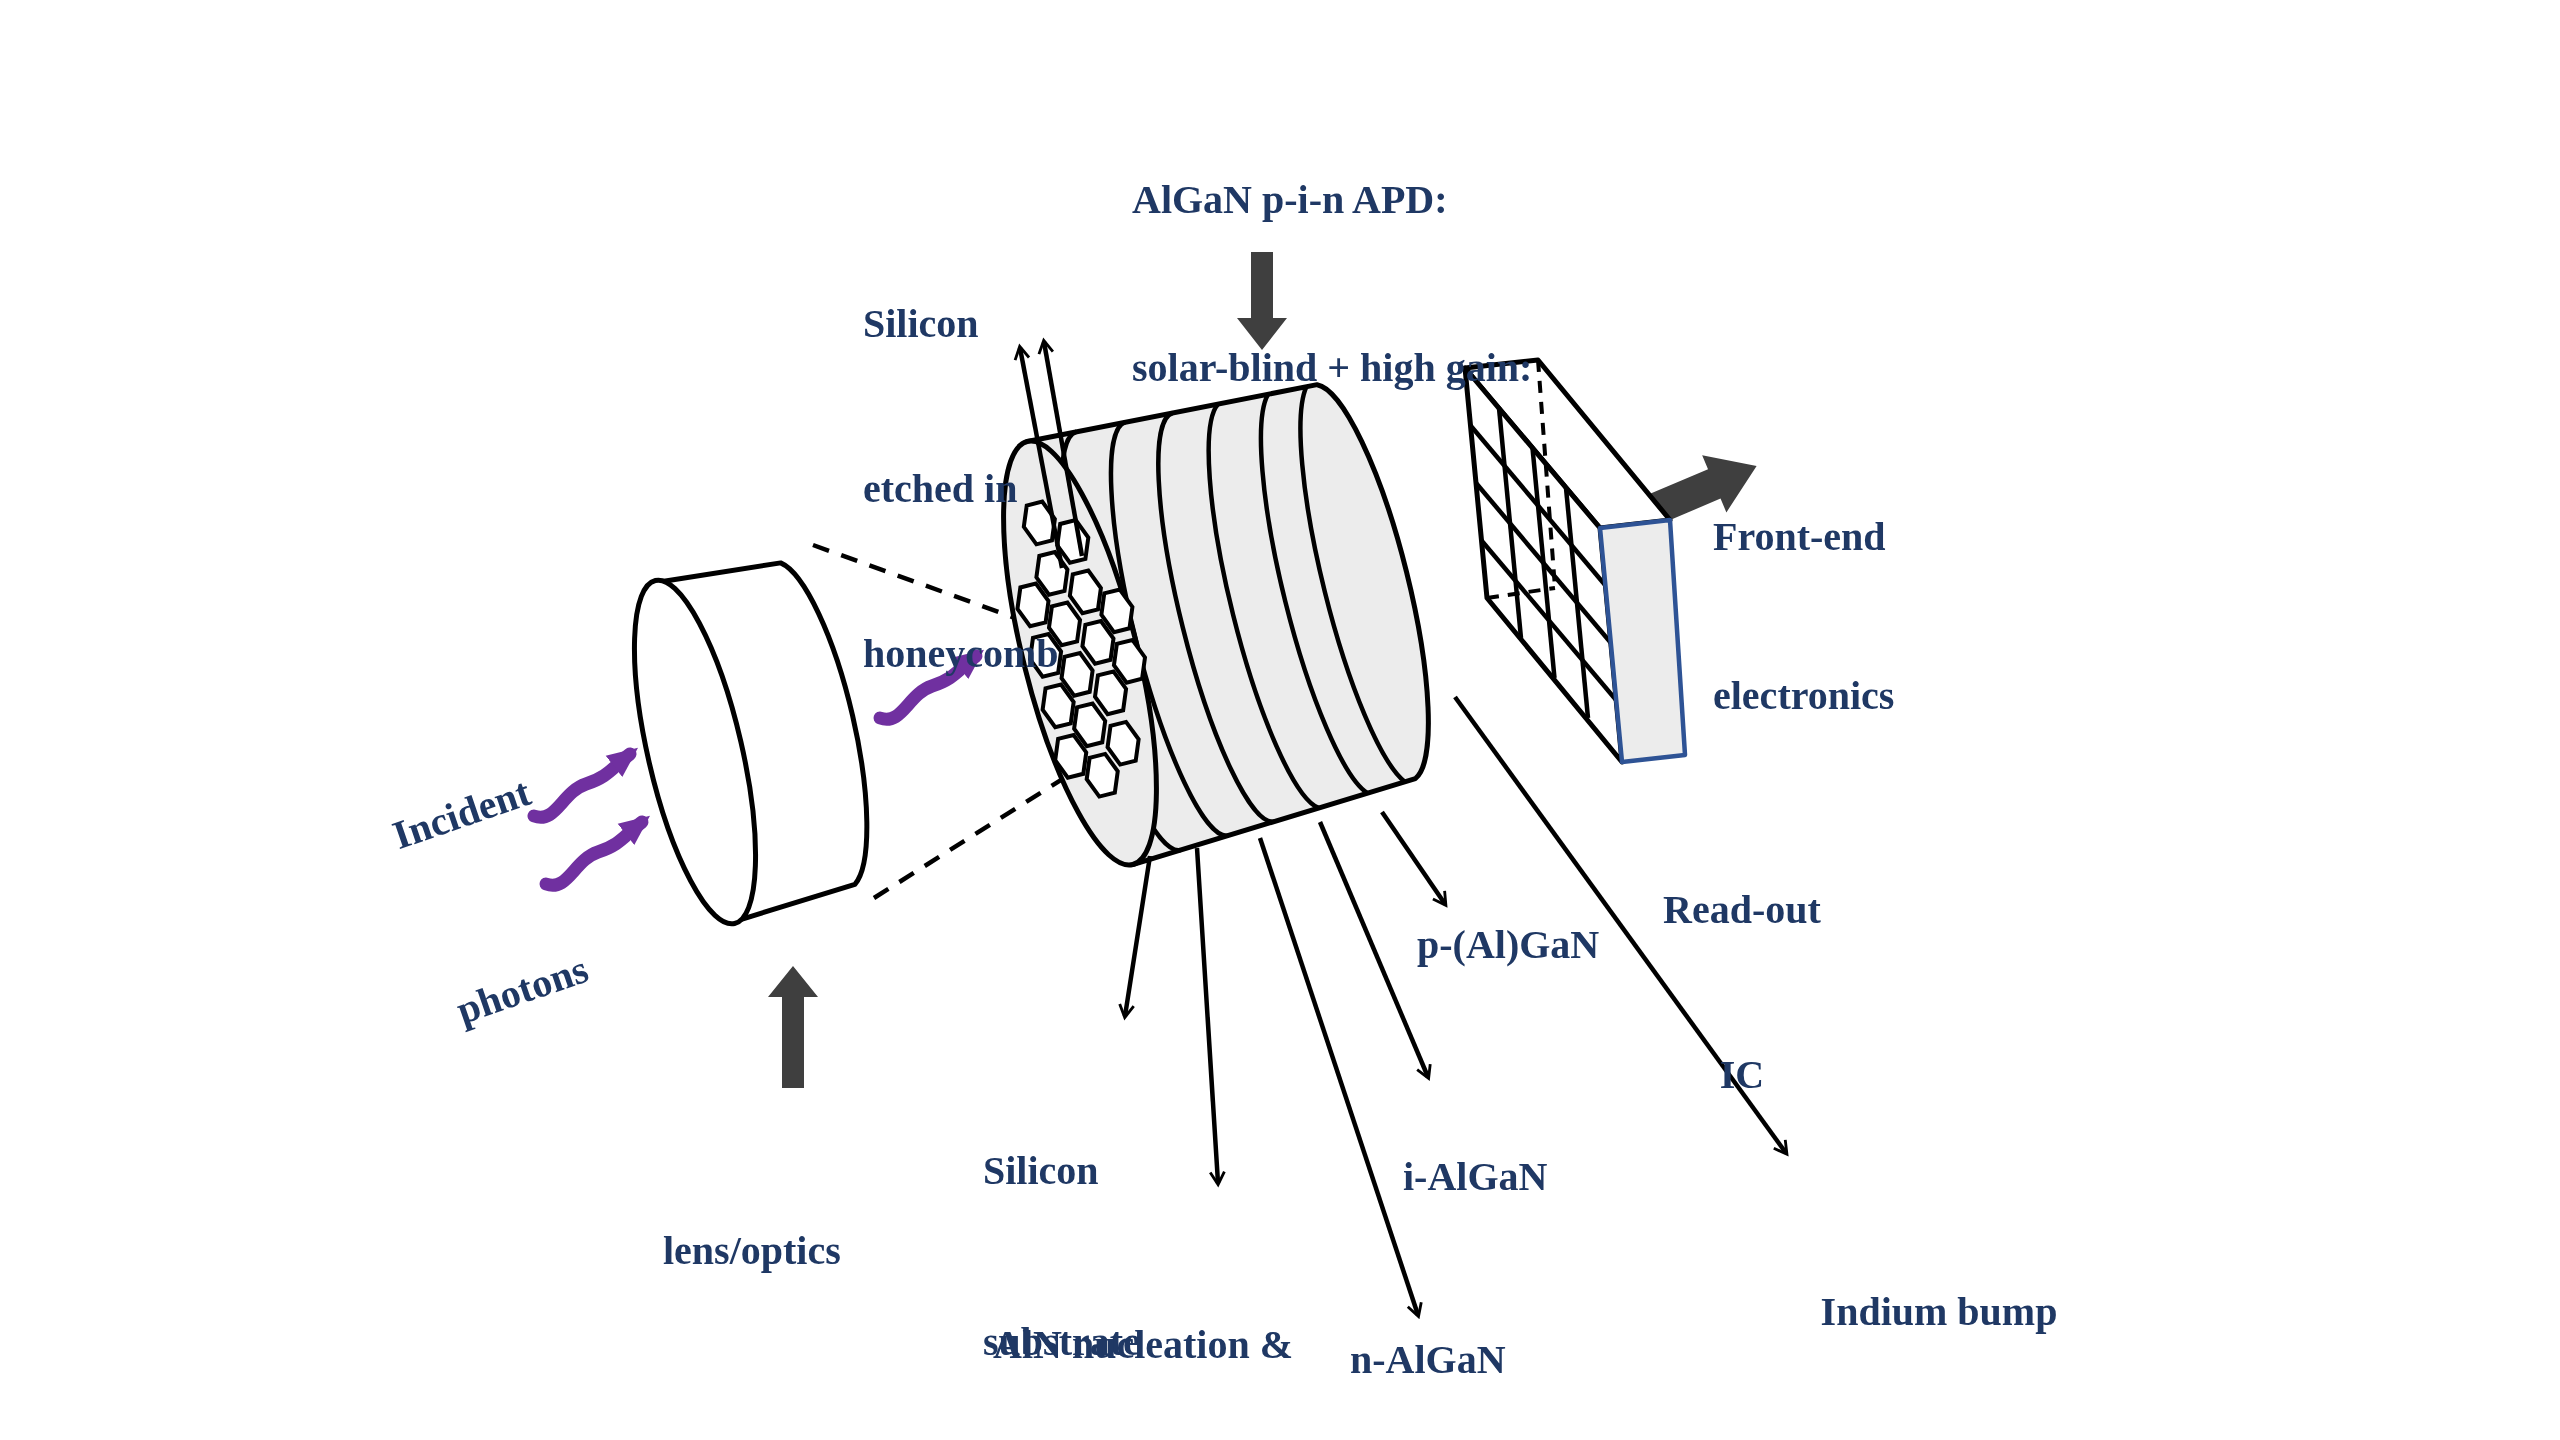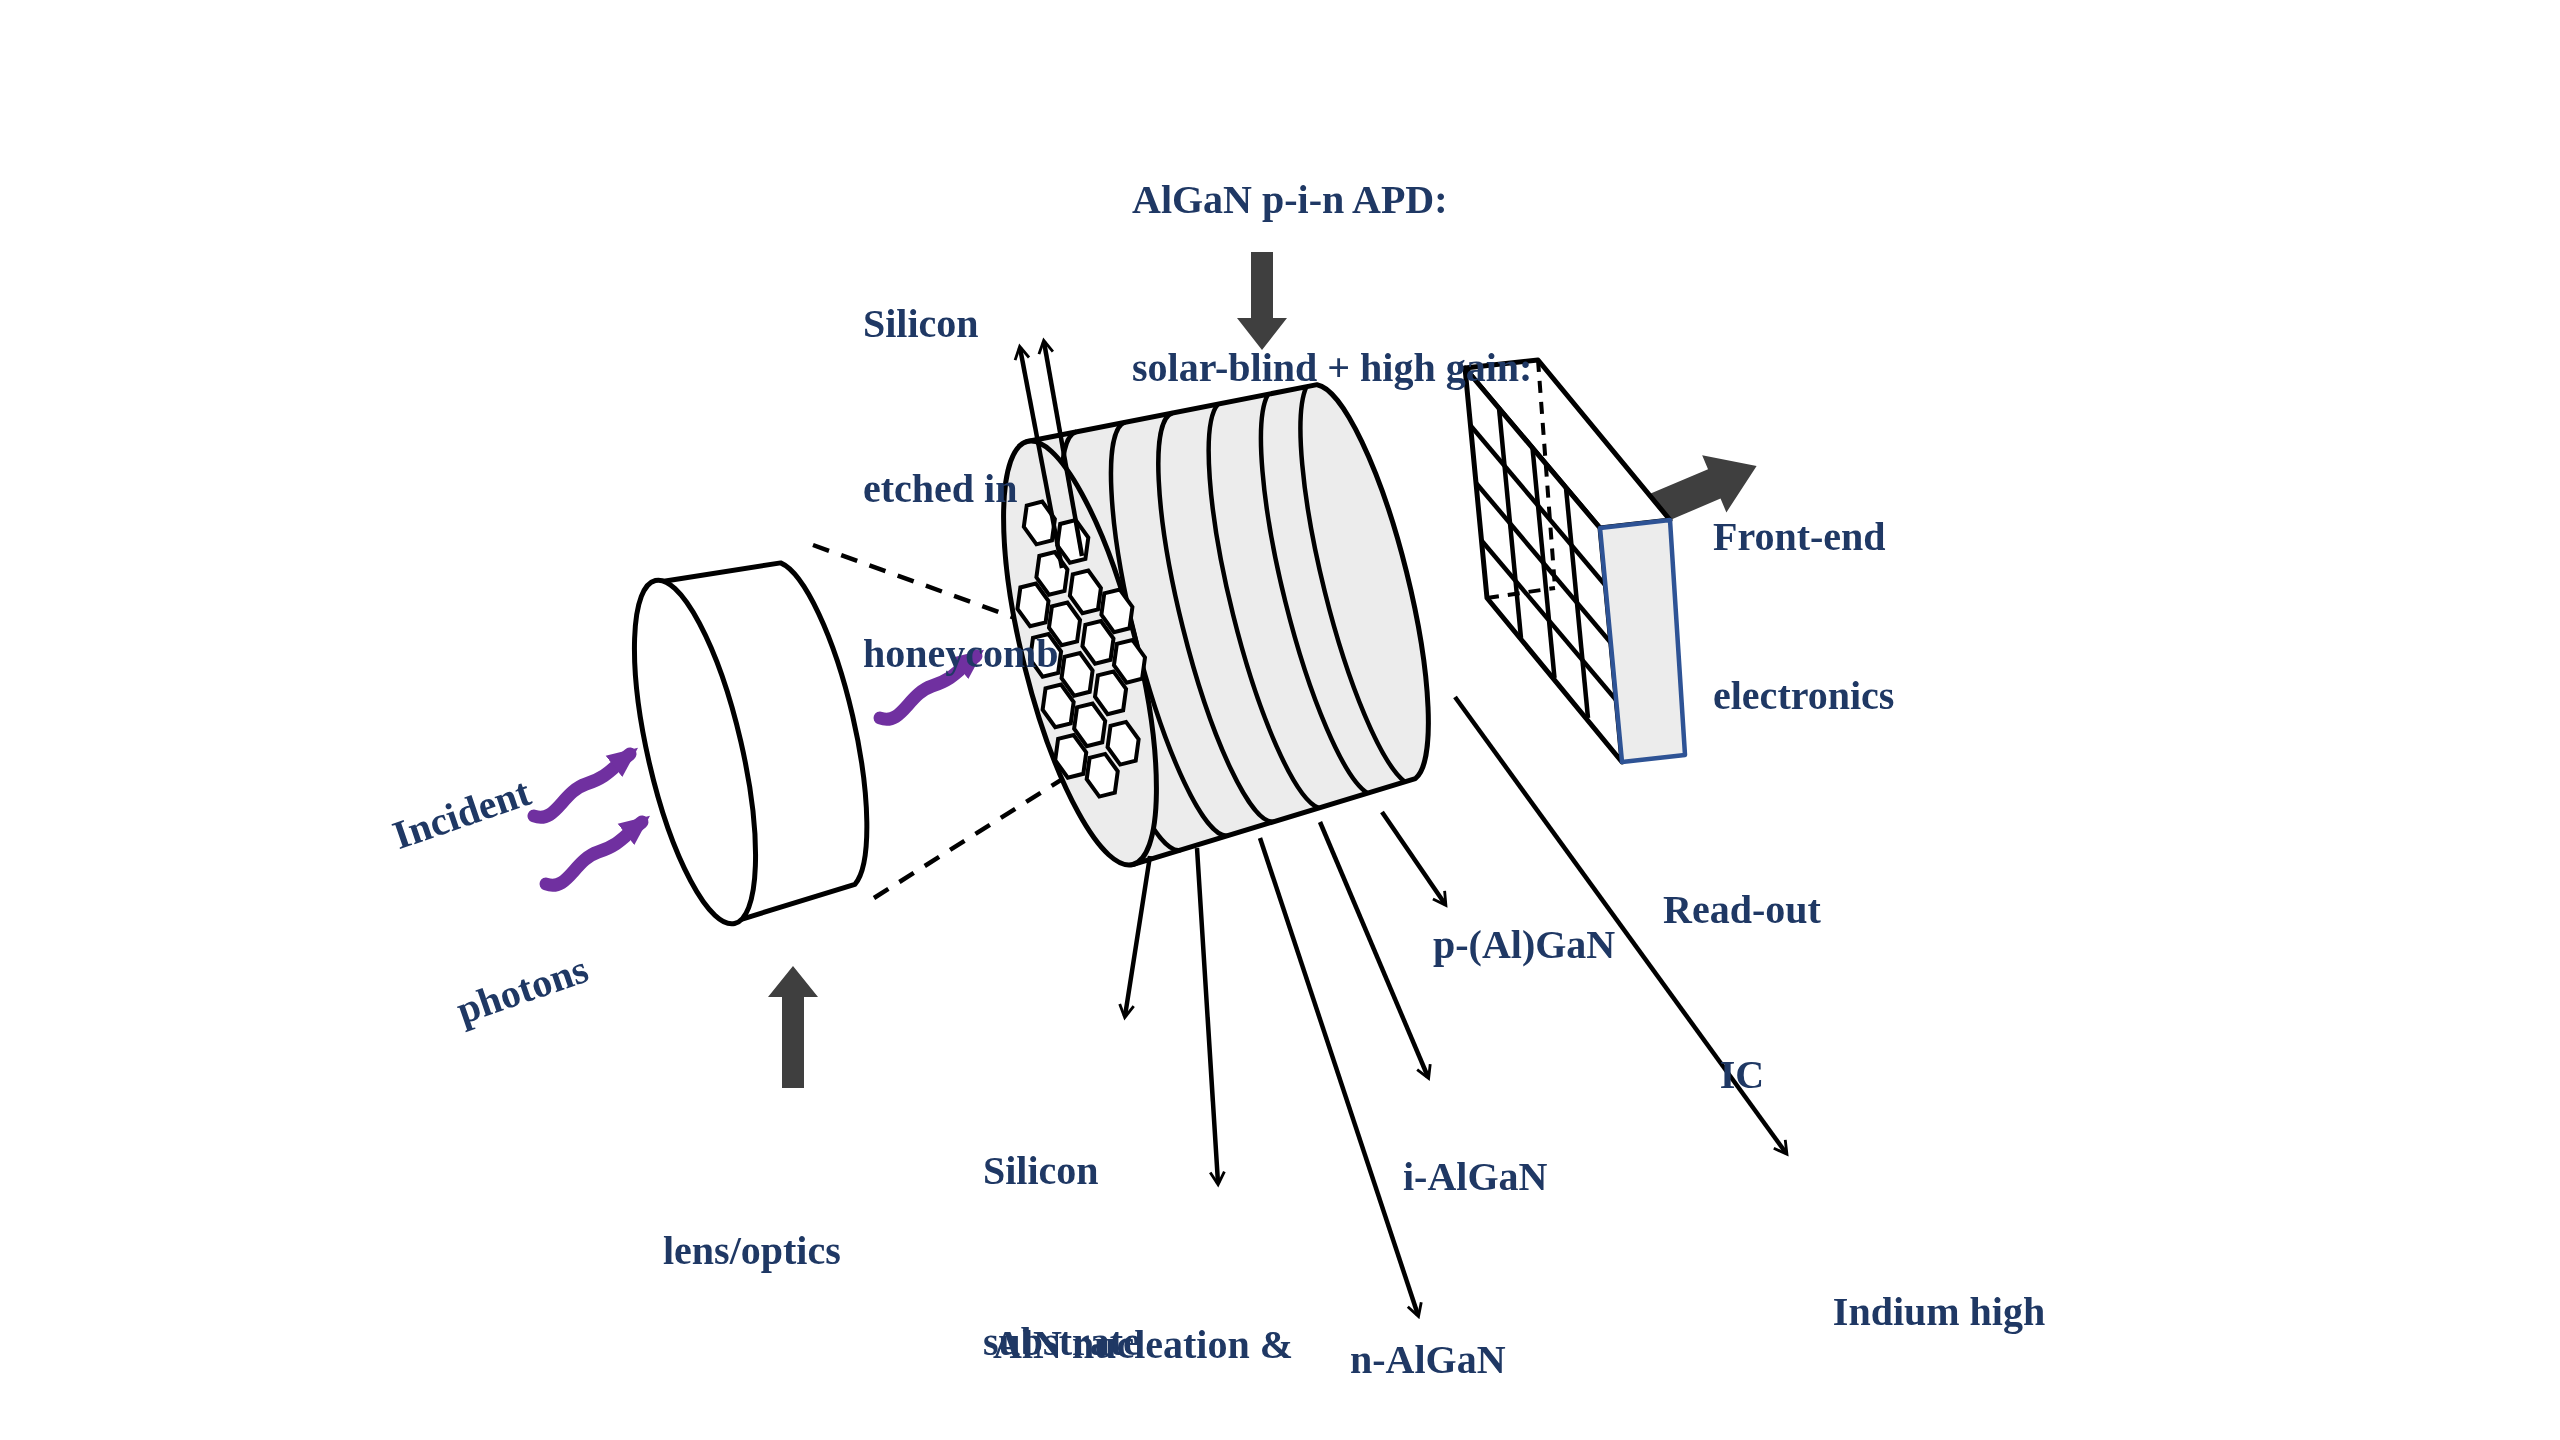--- a/index.html
+++ b/index.html
@@ -153,32 +153,32 @@
   <div class="t" style="left:1713px;top:404px;line-height:53px;">
     <div>Front-end</div>
     <div>electronics</div>
   </div>
 
   <div class="t ctr" style="left:1642px;top:772px;width:200px;line-height:55px;">
     <div>Read-out</div>
     <div>IC</div>
   </div>
 
-  <div class="t" style="left:1417px;top:917px;margin-left:16px;">p-(Al)GaN</div>
+  <div class="t" style="left:1417px;top:917px;">p-(Al)GaN</div>
   <div class="t" style="left:1403px;top:1149px;">i-AlGaN</div>
   <div class="t" style="left:1350px;top:1332px;">n-AlGaN</div>
 
   <div class="t" style="left:983px;top:1028px;line-height:57px;">
     <div>Silicon</div>
     <div>substrate</div>
   </div>
 
   <div class="t" style="left:993px;top:1205px;">
     <div>AlN nucleation &amp;</div>
     
   </div>
 
   <div class="t ctr" style="left:1707px;top:1172px;width:464px;">
-    <div>Indium high</div>
+    <div>Indium bump</div>
     
   </div>
 
 </div>
 
 </body></html>

